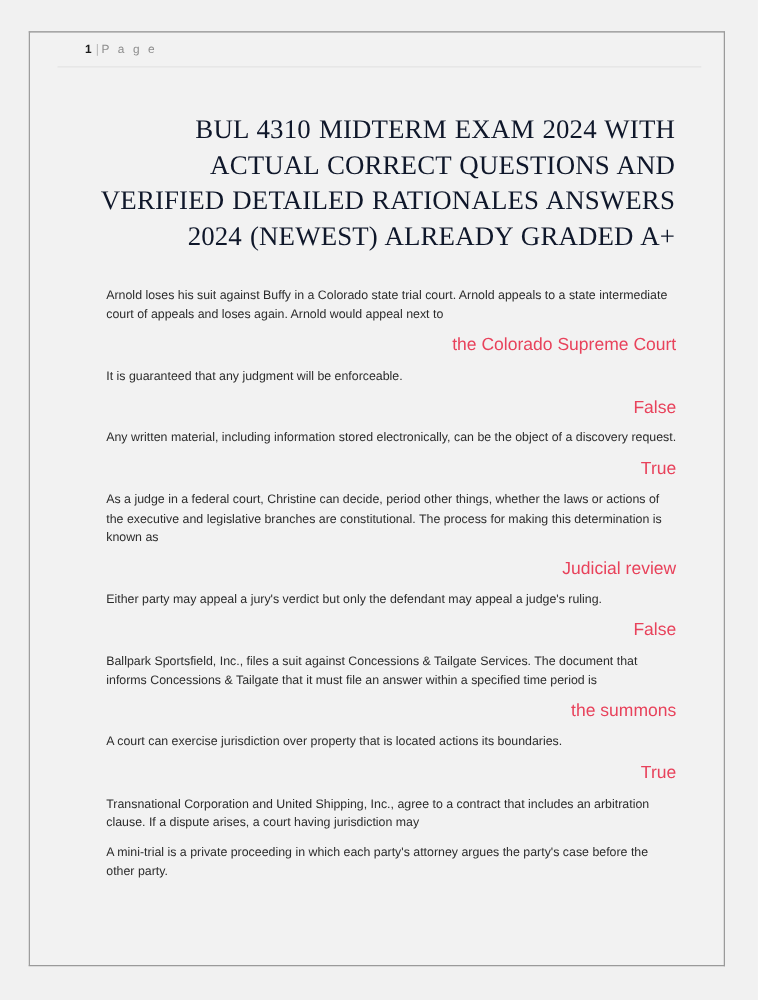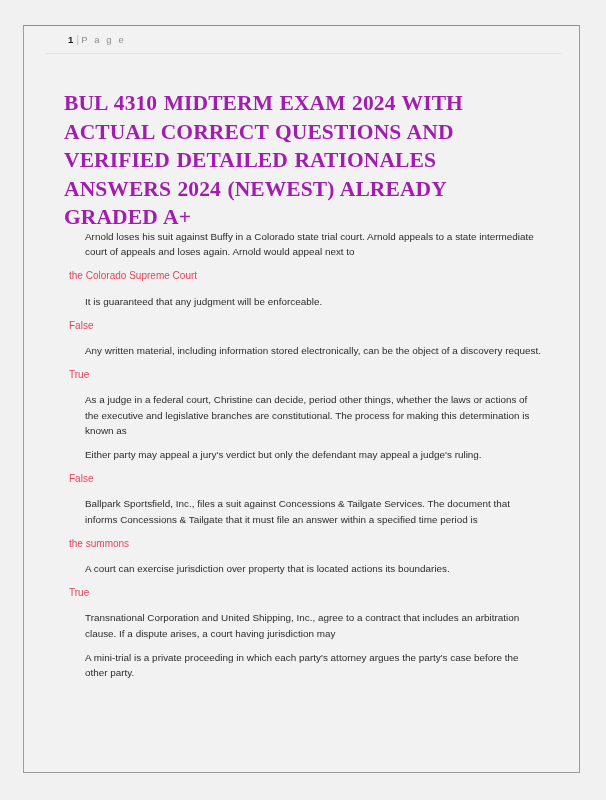--- a/index.html
+++ b/index.html
@@ -75,26 +75,26 @@
     height: 1px;
     background: #e3e3e3;
   }
 
   
   .doc-title {
     position: absolute;
     left: 40px;
     top: 49px;
     width: 476px;
-    text-align: left;
+    text-align: right;
     font-family: "Liberation Serif", serif;
-    font-weight: bold;
+    font-weight: normal;
     font-size: 21.5px;
     line-height: 28.5px;
-    color: #a21caf;
+    color: #0f172a;
     letter-spacing: 0.1px;
     word-spacing: 1px;
   }
 
   
   .doc-body {
     position: absolute;
     left: 45px;
     top: 203px;
     width: 472px;
@@ -102,25 +102,25 @@
   .qa-item { margin: 0; }
   .q-text {
     font-size: 9.9px;
     line-height: 15.2px;
     color: #2b2b2b;
     margin: 0 0 9px 16px;
     text-align: left;
     letter-spacing: 0.01px;
   }
   .a-text {
-    font-size: 10px;
+    font-size: 14px;
     line-height: 15.2px;
     color: #e8425b;
     margin: 0 0 10px 0;
-    text-align: left;
+    text-align: right;
     letter-spacing: 0.01px;
   }
   .qa-item:last-child .q-text { margin-bottom: 0; }
 </style>
 </head>
 <body>
 
 <div class="page-sheet">
   <div class="page-inner">
 
@@ -145,20 +145,21 @@
         <p class="a-text">False</p>
       </div>
 
       <div class="qa-item">
         <p class="q-text">Any written material, including information stored electronically, can be the object of a discovery request.</p>
         <p class="a-text">True</p>
       </div>
 
       <div class="qa-item">
         <p class="q-text">As a judge in a federal court, Christine can decide, period other things, whether the laws or actions of the executive and legislative branches are constitutional. The process for making this determination is known as</p>
+        <p class="a-text">Judicial review</p>
       </div>
 
       <div class="qa-item">
         <p class="q-text">Either party may appeal a jury's verdict but only the defendant may appeal a judge's ruling.</p>
         <p class="a-text">False</p>
       </div>
 
       <div class="qa-item">
         <p class="q-text">Ballpark Sportsfield, Inc., files a suit against Concessions &amp; Tailgate Services. The document that informs Concessions &amp; Tailgate that it must file an answer within a specified time period is</p>
         <p class="a-text">the summons</p>

